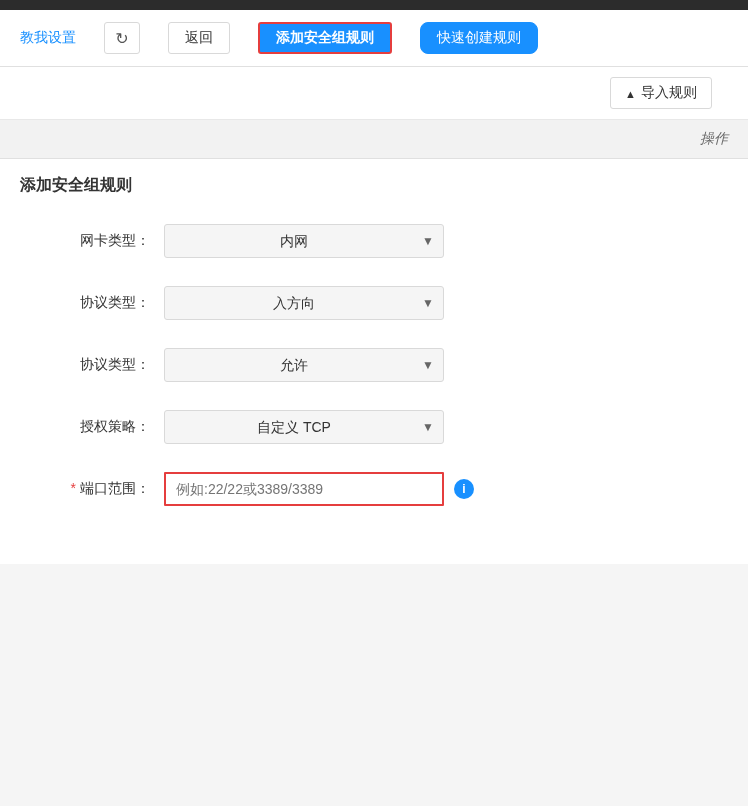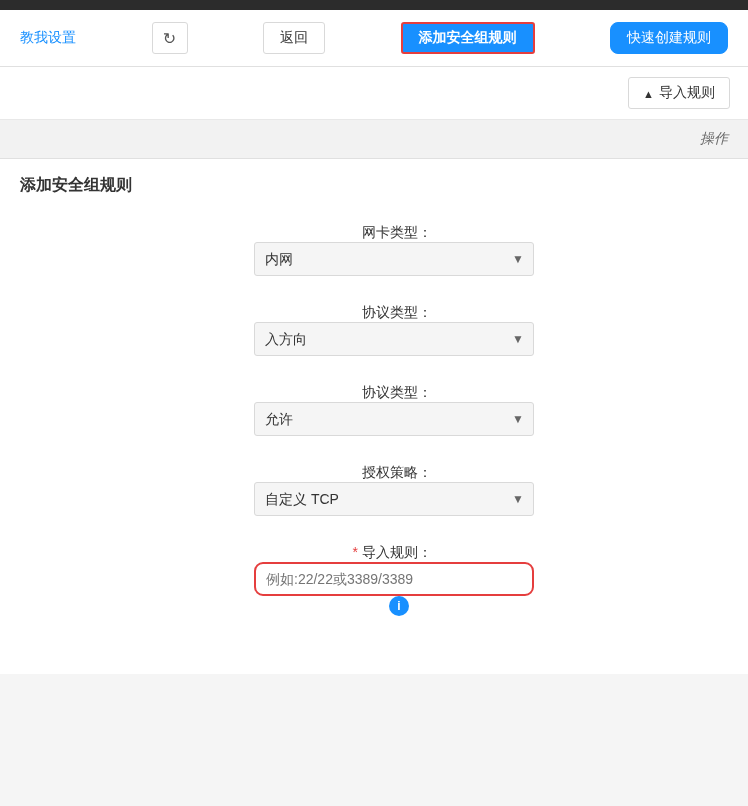--- a/index.html
+++ b/index.html
@@ -18,21 +18,20 @@
       width: 100%;
     }
 
     .toolbar {
       background: #fff;
       padding: 12px 20px;
       display: flex;
       align-items: center;
       gap: 28px;
       border-bottom: 1px solid #e0e0e0;
-      justify-content: space-between;
     }
 
     .teach-link {
       color: #1890ff;
       text-decoration: none;
       font-size: 14px;
       cursor: pointer;
     }
 
     .icon-btn {
@@ -77,21 +76,21 @@
       border: 1px solid #1890ff;
       background: #1890ff;
       border-radius: 8px;
       cursor: pointer;
       font-size: 14px;
       color: #fff;
     }
 
     .sub-toolbar {
       background: #fff;
-      padding: 10px 18px;
+      padding: 10px 36px;
       display: flex;
       align-items: center;
       justify-content: flex-end;
       gap: 10px;
       border-bottom: 1px solid #e8e8e8;
     }
 
     .btn-import, .btn-export {
       height: 32px;
       padding: 0 14px;
@@ -129,21 +128,20 @@
     .form-container {
       background: #fff;
       padding: 20px 20px 30px 20px;
     }
 
     .form-row {
       display: flex;
       align-items: center;
       margin-bottom: 28px;
       padding-left: 40px;
-      flex-direction: column;
     }
 
     .form-label {
       width: 90px;
       text-align: right;
       color: #333;
       font-size: 14px;
       margin-right: 14px;
       flex-shrink: 0;
     }
@@ -164,37 +162,38 @@
       height: 34px;
       border: 1px solid #d9d9d9;
       border-radius: 3px;
       padding: 0 30px 0 10px;
       font-size: 14px;
       color: #333;
       background: #f5f5f5;
       appearance: none;
       -webkit-appearance: none;
       cursor: pointer;
+      text-align: center;
     }
 
     .select-arrow {
       position: absolute;
       right: 10px;
       top: 50%;
       transform: translateY(-50%);
       pointer-events: none;
       color: #666;
       font-size: 12px;
     }
 
     .port-input {
       width: 280px;
       height: 34px;
       border: 2px solid #e53e3e;
-      border-radius: 9px;
+      border-radius: 1px;
       padding: 0 10px;
       font-size: 14px;
       color: #ccc;
       background: #fff;
       outline: none;
     }
 
     .info-icon {
       width: 20px;
       height: 20px;
@@ -291,20 +290,20 @@
         <option>全部</option>
         <option>SSH(22)</option>
         <option>HTTP(80)</option>
         <option>HTTPS(443)</option>
       </select>
       <span class="select-arrow">▼</span>
     </div>
   </div>
 
   <div class="form-row">
-    <label class="form-label required">导入规则：</label>
+    <label class="form-label required">端口范围：</label>
     <input class="port-input" type="text" placeholder="例如:22/22或3389/3389" style="">
     <div class="info-icon">
       <span>i</span>
     </div>
   </div>
 
 </div>
 
 </body></html>

